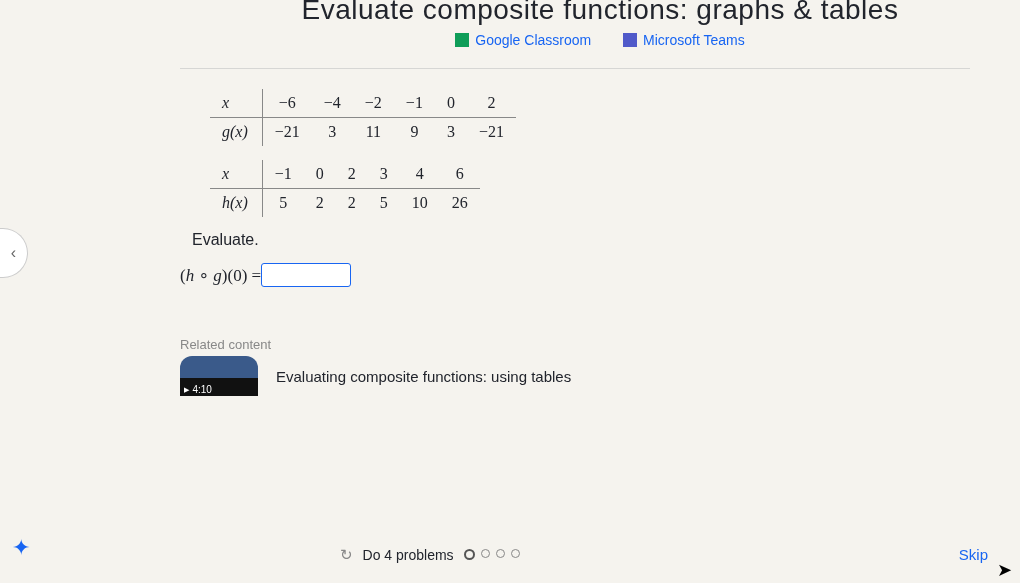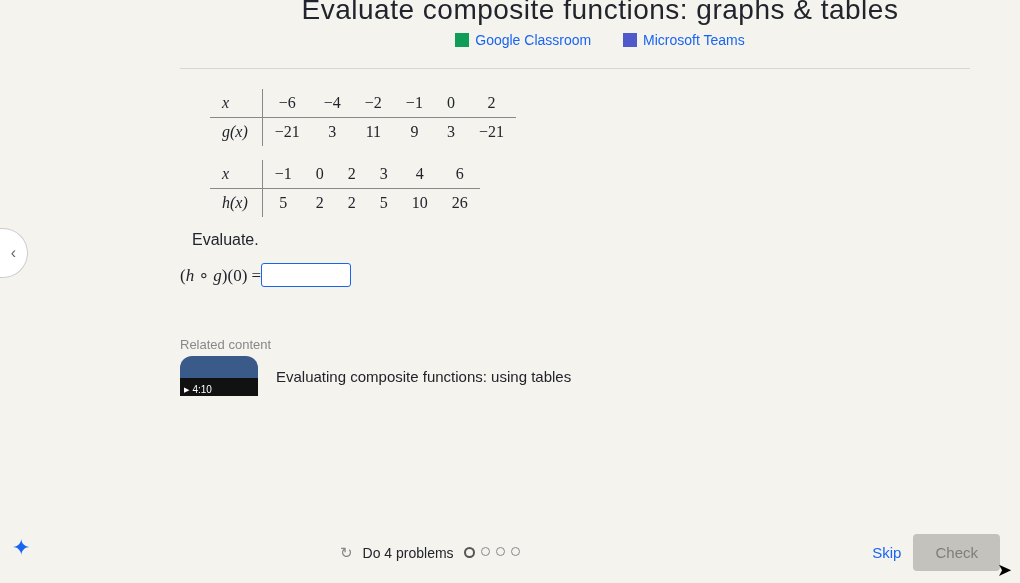--- a/index.html
+++ b/index.html
@@ -342,17 +342,16 @@
     <span>Do 4 problems</span>
     <div class="dots">
       <span class="dot current"></span>
       <span class="dot"></span>
       <span class="dot"></span>
       <span class="dot"></span>
     </div>
   </div>
   <div class="buttons">
     <button class="skip-btn">Skip</button>
-    <button class="check-btn">Check</button>
   </div>
 </div>
 
 <div class="cursor">➤</div>
 
 </body></html>

